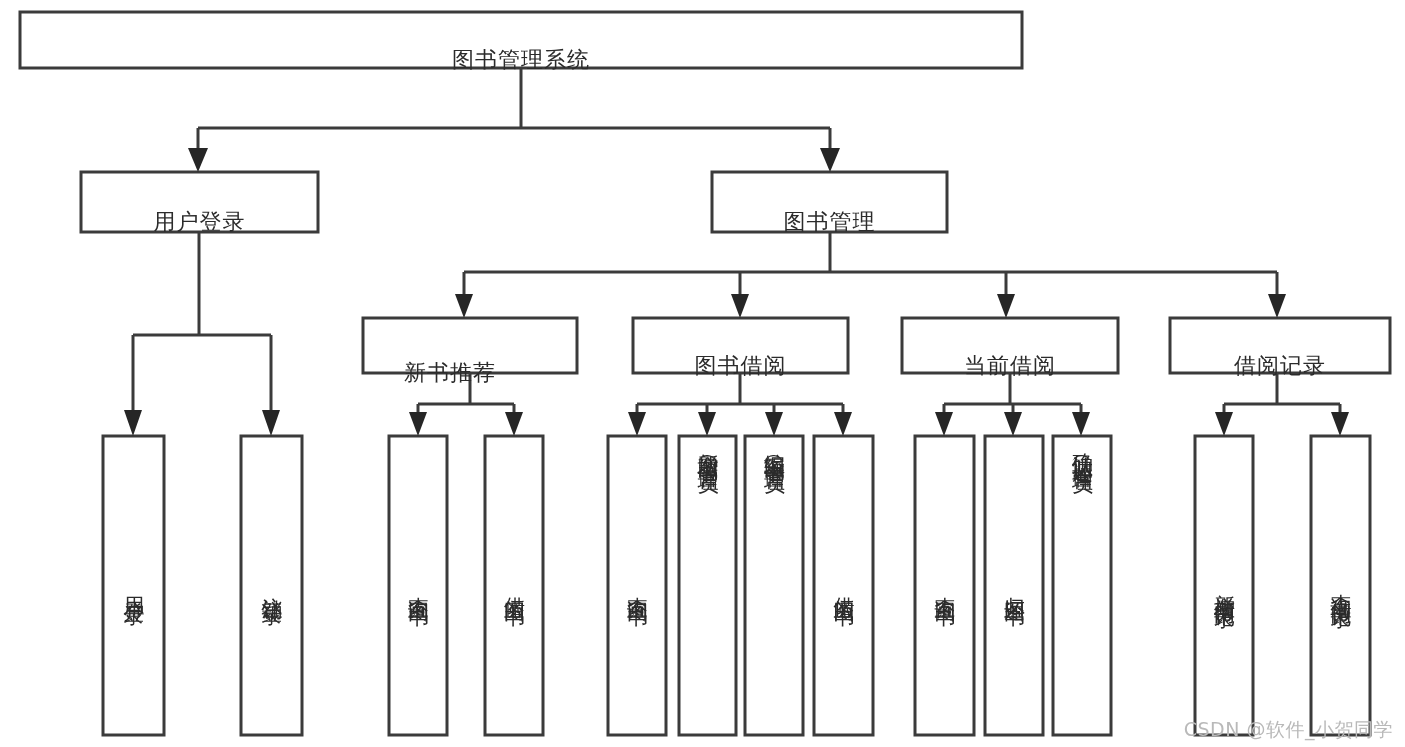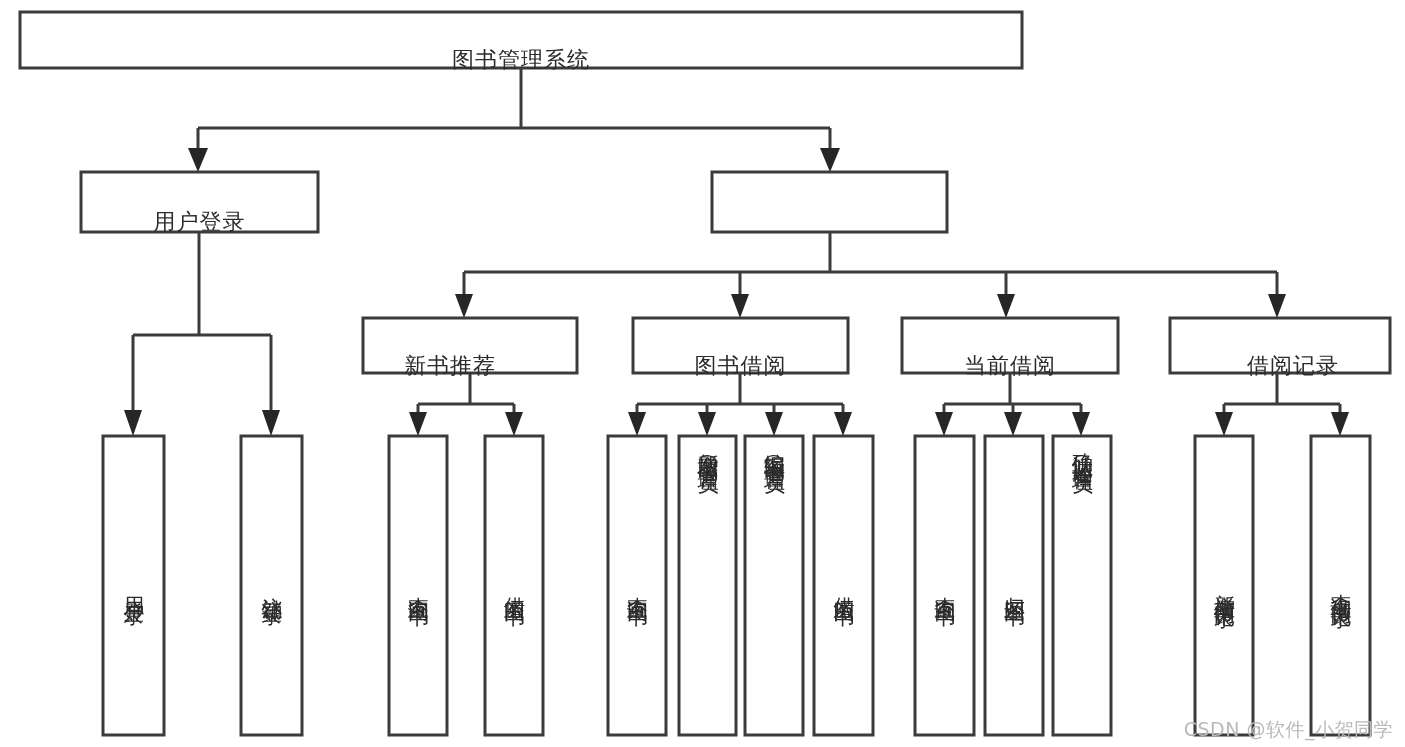--- a/index.html
+++ b/index.html
@@ -182,34 +182,37 @@
   </svg>
 
   <div class="hlabel-wrap" style="left:20px; top:12px; width:1002px; height:56px;">
     <span class="hlabel-text">图书管理系统</span>
   </div>
 
   <div class="hlabel-wrap" style="left:81px; top:172px; width:237px; height:60px;">
     <span class="hlabel-text">用户登录</span>
   </div>
 
-
-  <div class="hlabel-wrap" style="left:363px; top:318px; width:174px; height:55px;">
+  <div class="hlabel-wrap" style="left:712px; top:172px; width:235px; height:60px;">
+    <span class="hlabel-text">图书管理</span>
+  </div>
+
+  <div class="hlabel-wrap" style="left:363px; top:325px; width:174px; height:55px;">
     <span class="hlabel-text">新书推荐</span>
   </div>
 
   <div class="hlabel-wrap" style="left:633px; top:318px; width:215px; height:55px;justify-content:center;">
     <span class="hlabel-text">图书借阅</span>
   </div>
 
   <div class="hlabel-wrap" style="left:902px; top:318px; width:216px; height:55px;">
     <span class="hlabel-text">当前借阅</span>
   </div>
 
-  <div class="hlabel-wrap" style="left:1170px; top:318px; width:220px; height:55px;padding-left:13px;">
+  <div class="hlabel-wrap" style="left:1170px; top:318px; width:220px; height:55px;">
     <span class="hlabel-text">借阅记录</span>
   </div>
 
   <div class="vlabel-wrap" style="left:103px; top:436px; width:61px; height:299px;">
     <span class="vlabel-text">用户登录</span>
   </div>
   <div class="vlabel-wrap" style="left:241px; top:436px; width:61px; height:299px;">
     <span class="vlabel-text">注销登录</span>
   </div>
 

